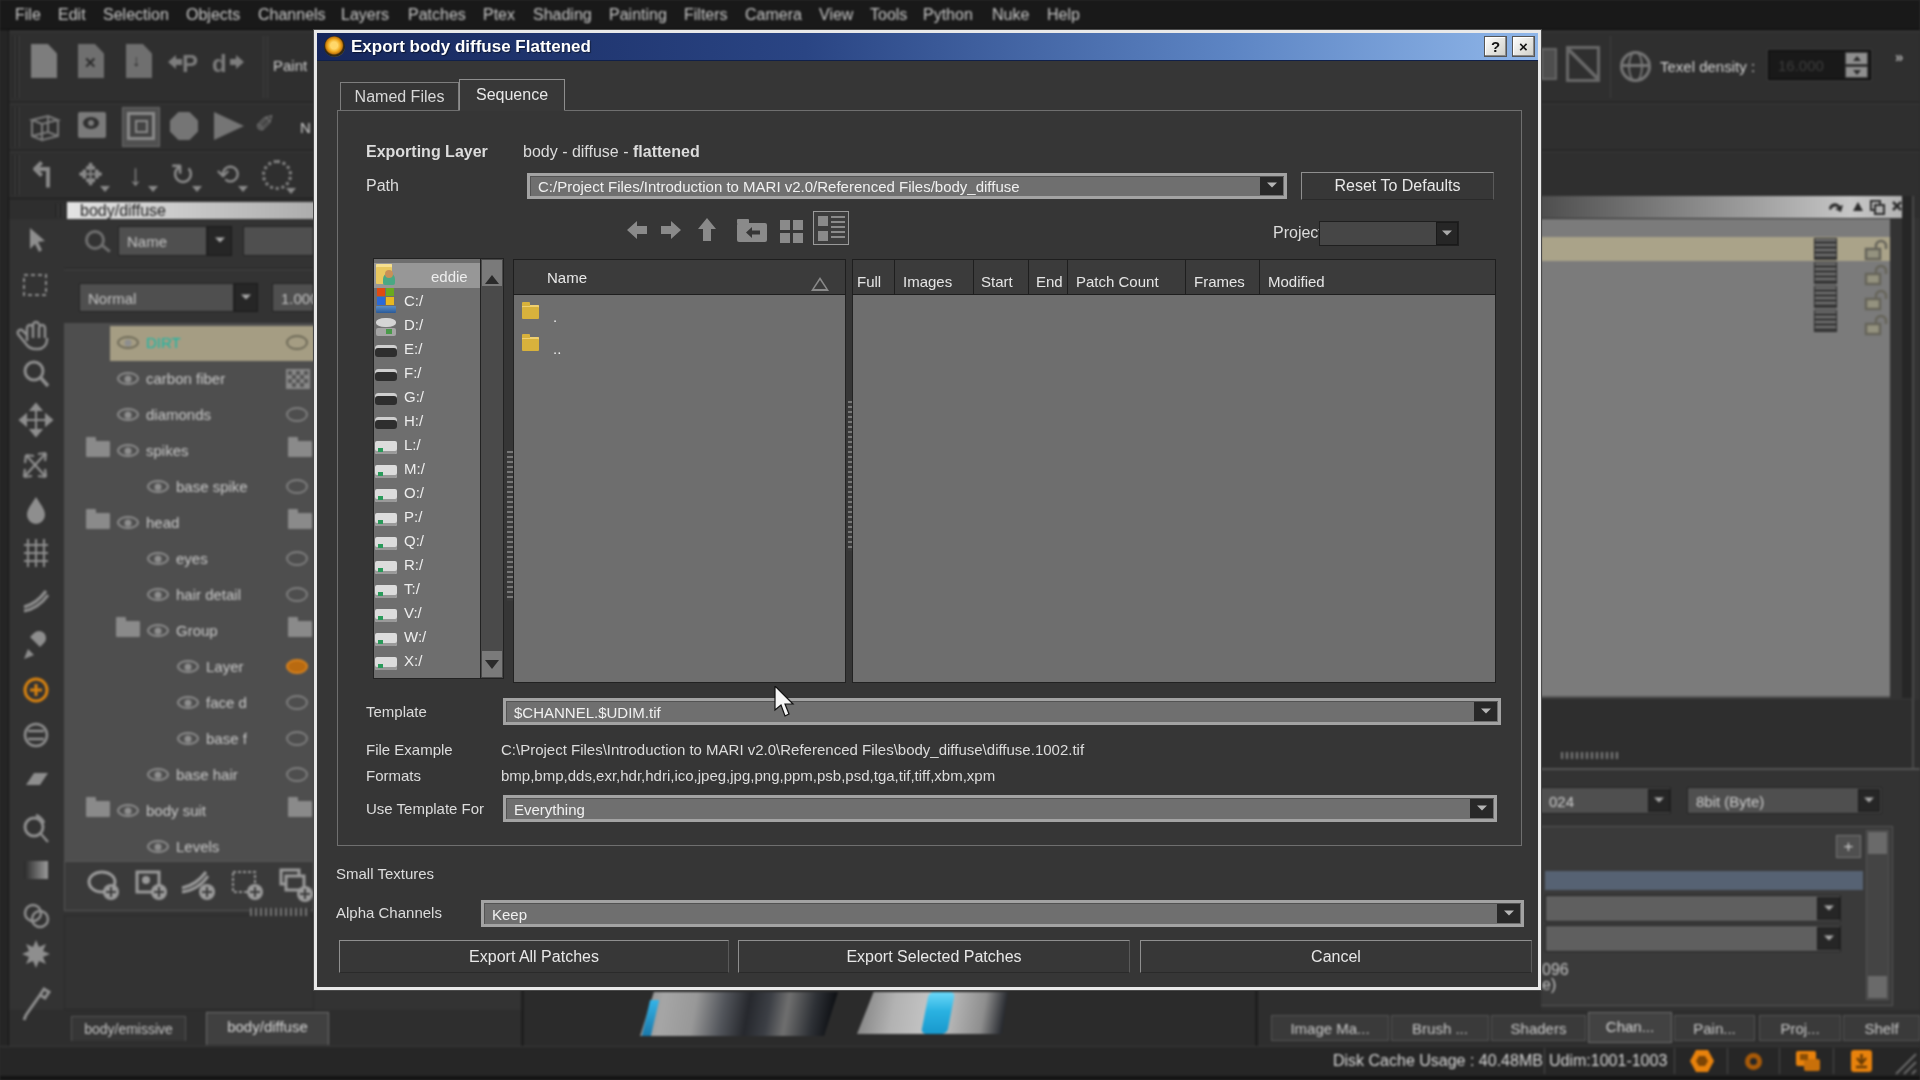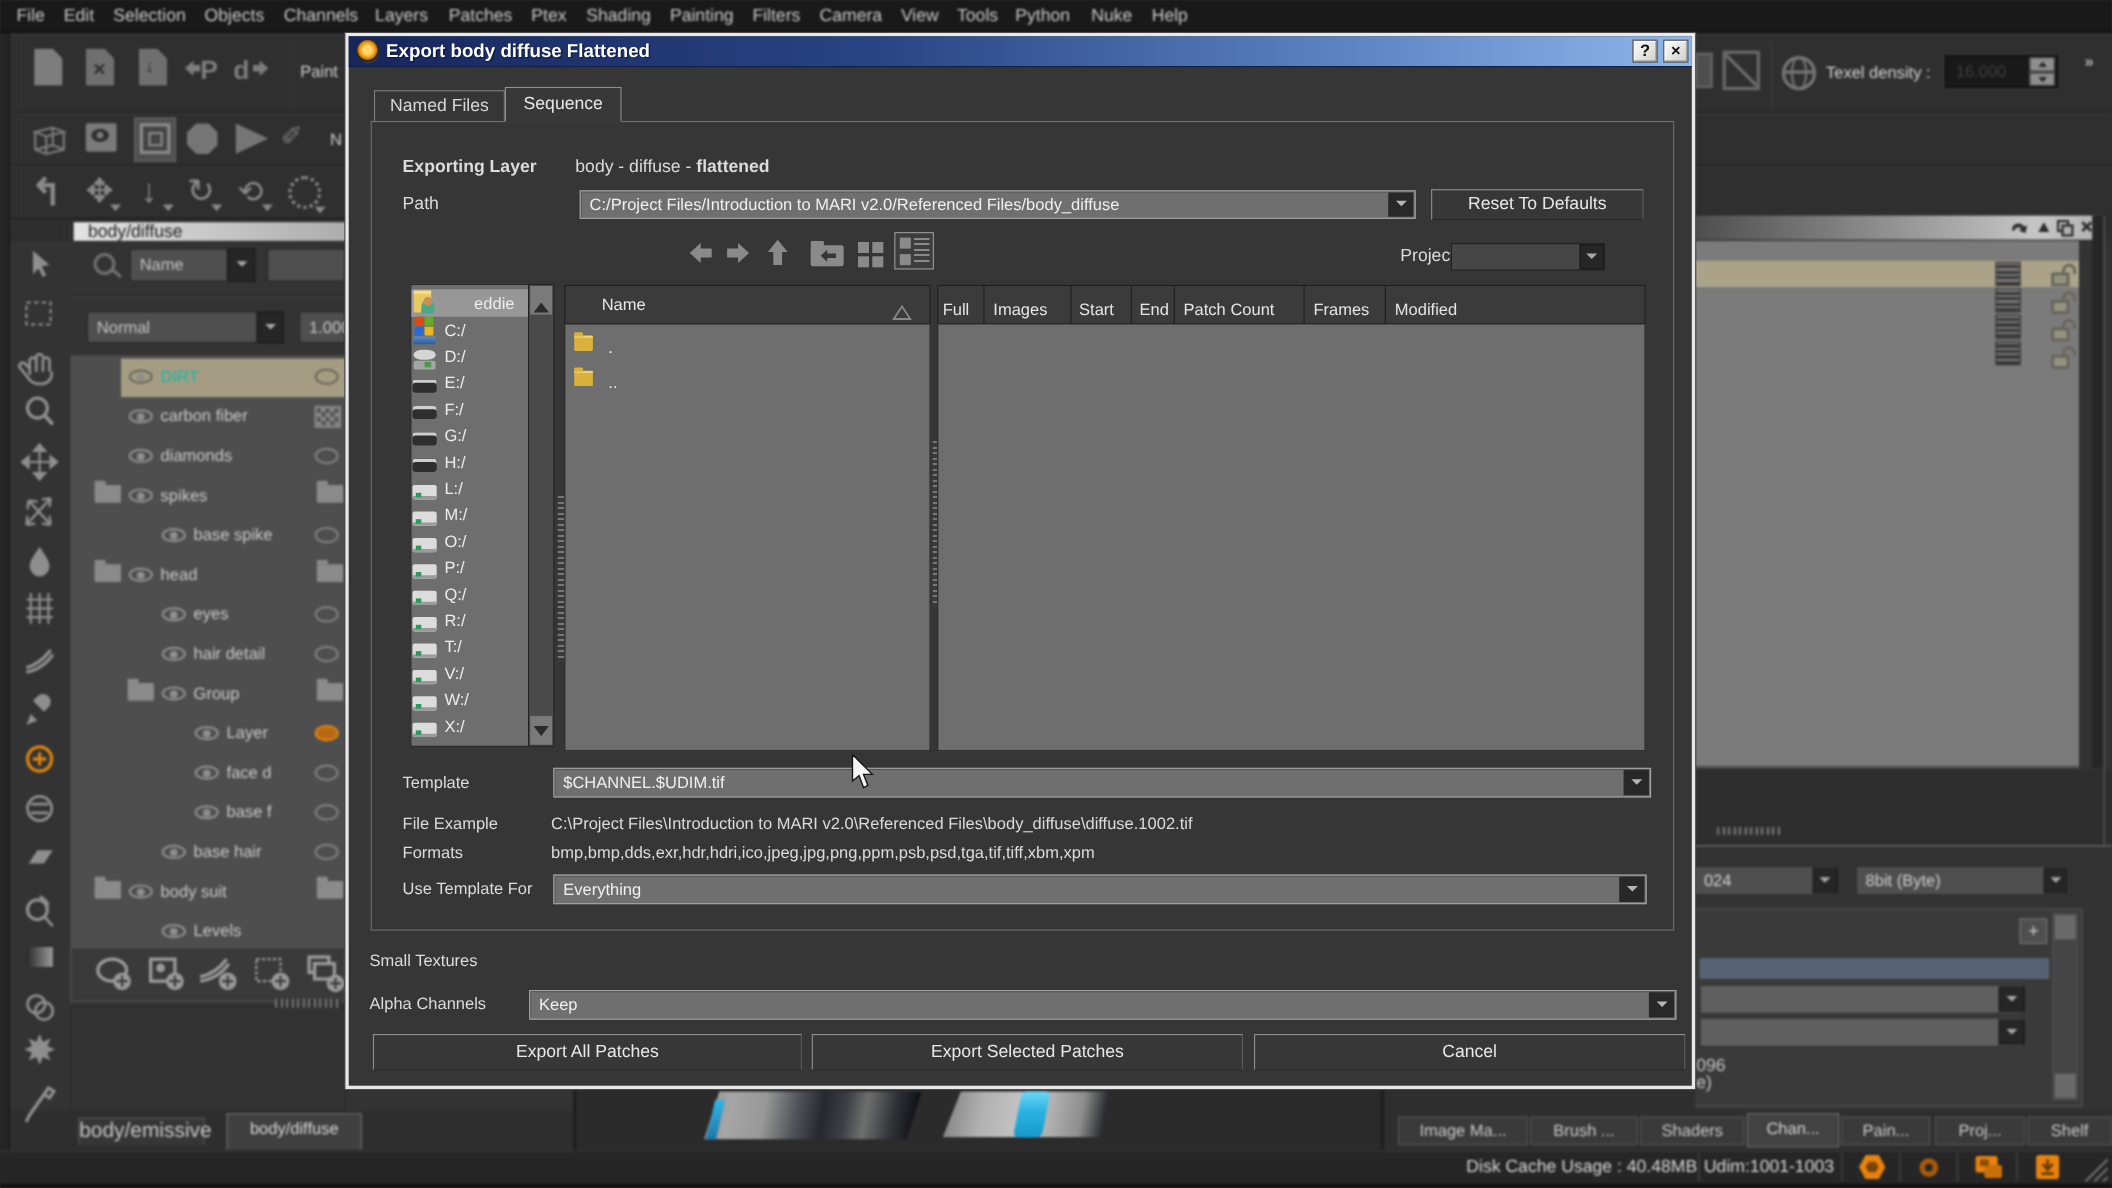--- a/index.html
+++ b/index.html
@@ -33,21 +33,21 @@
      background:linear-gradient(to right,#16265b,#2a4584 40%,#5d85c4 75%,#8fb6e9);
      border-bottom:1px solid #10204a; }
   #titlebar .cap { position:absolute; left:34px; top:4px; color:#fff; font-size:17px; font-weight:bold;
      text-shadow:1px 1px 1px rgba(0,0,0,.5); }
   .winbtn { position:absolute; top:3px; width:23px; height:21px;
      background:linear-gradient(135deg,#fdfdfd,#cfcfc8); border:1px solid #555;
      box-shadow:inset -1px -1px 0 #8a8a8a, inset 1px 1px 0 #fff;
      color:#111; font-size:15px; font-weight:bold; text-align:center; line-height:20px; }
 
   .dlab { position:absolute; color:#dcdcdc; font-size:15px; white-space:nowrap; }
-  .combo { position:absolute; background:#6f6f6f; border:1px solid #a3a3a3; box-shadow:inset 1px 1px 0 rgba(0,0,0,.25); }
+  .combo { position:absolute; background:#6f6f6f; border:3px solid #a3a3a3; box-shadow:inset 1px 1px 0 rgba(0,0,0,.25); }
   .combo .txt { position:absolute; left:8px; top:50%; transform:translateY(-50%); color:#f0f0f0; font-size:15px; white-space:nowrap; }
   .combo .arr { position:absolute; right:1px; top:1px; bottom:1px; width:23px; background:#282828; }
   .combo .arr:after { content:""; position:absolute; left:50%; top:50%; transform:translate(-50%,-35%);
      border:5px solid transparent; border-top-color:#b5b5b5; }
   .btn { position:absolute; background:#373737; border:1px solid #8f8f8f; border-bottom-color:#2a2a2a; border-right-color:#5a5a5a;
      color:#e8e8e8; font-size:16px; text-align:center; }
 
   .panel { position:absolute; background:#6e6e6e; border:1px solid #222; }
   .lhdr { position:absolute; background:#3b3b3b; border:1px solid #1e1e1e; color:#e8e8e8; font-size:15px; }
   .eye { position:absolute; width:22px; height:13px; border:2px solid #8e8e8e; border-radius:50%; }
@@ -306,21 +306,21 @@
       <circle cx="171" cy="26" r="8" fill="#9a9a9a" stroke="none"></circle>
         <path d="M171 21 v10 M166 26 h10" stroke="#3a3a3a" stroke-width="2"></path>
       <rect x="197" y="4" width="18" height="14" stroke-width="3"></rect>
         <rect x="202" y="10" width="18" height="14" fill="#3a3a3a" stroke-width="3"></rect>
       <circle cx="221" cy="28" r="8" fill="#9a9a9a" stroke="none"></circle>
         <path d="M221 23 v10 M216 28 h10" stroke="#3a3a3a" stroke-width="2"></path>
     </svg>
     <div class="abs" style="left:64px;top:915px;width:250px;height:95px;background:#333;border:1px solid #2a2a2a"></div>
     <div class="abs scrub" style="left:250px;top:908px;width:60px;height:8px;"></div>
 
-    <div class="abs" style="left:71px;top:1016px;width:115px;height:25px;background:#363636;border:1px solid #565656;border-bottom:none;color:#c5c5c5;font-size:19px;text-align:center;line-height:24px;">body/emissive</div>
+    <div class="abs" style="left:71px;top:1016px;width:115px;height:25px;background:#363636;border:1px solid #565656;border-bottom:none;color:#c5c5c5;font-size:14px;text-align:center;line-height:24px;">body/emissive</div>
     <div class="abs" style="left:206px;top:1012px;width:123px;height:33px;background:#404040;border:1px solid #6e6e6e;border-bottom:none;color:#d8d8d8;font-size:15px;text-align:center;line-height:28px;">body/diffuse</div>
 
     <div class="abs" style="left:521px;top:990px;width:737px;height:56px;background:#2b2b2b;border-left:3px solid #1f1f1f;border-right:3px solid #1f1f1f;"></div>
     <div class="abs" style="left:640px;top:992px;width:198px;height:44px;background:linear-gradient(100deg,#8a8a8a 0%,#a6a6a6 12%,#989898 28%,#52555b 42%,#26282d 54%,#3c3f45 64%,#6f6f6f 73%,#2e3136 86%,#0e1014 96%,#23262b 100%);clip-path:polygon(7% 0,100% 0,93% 100%,0 100%)"></div>
     <div class="abs" style="left:646px;top:1000px;width:9px;height:36px;background:linear-gradient(#34b4e8,#1a78aa);transform:skewX(-13deg)"></div>
     <div class="abs" style="left:857px;top:992px;width:151px;height:42px;background:linear-gradient(100deg,#7e7e7e,#b2b2b2 25%,#c2c2c2 45%,#b5b5b5 62%,#8e8e8e 82%,#1d2026 97%);clip-path:polygon(11% 0,100% 0,96% 100%,0 100%)"></div>
     <div class="abs" style="left:925px;top:992px;width:26px;height:42px;background:linear-gradient(#6cd8f8,#2ab2e2 45%,#1898cc);transform:skewX(-11deg);border-radius:5px;"></div>
 
     <div class="abs" style="left:1541px;top:196px;width:364px;height:22px;background:linear-gradient(to right,#4e4e4e,#9a9a9a 55%,#c6c6c6 85%,#b2b2b2)"></div>
     <svg class="abs" style="left:1827px;top:198px" width="80" height="18" viewBox="0 0 80 18" fill="#2a2a2a">

